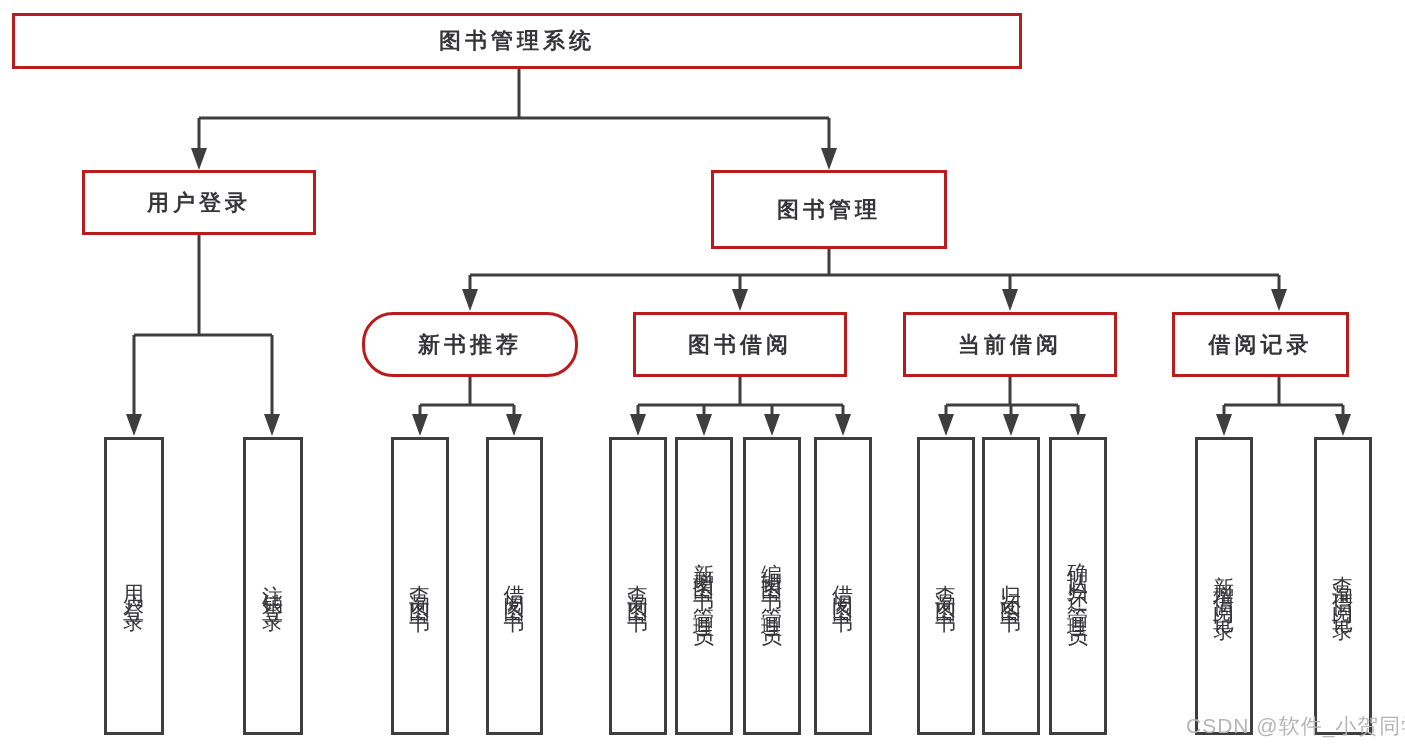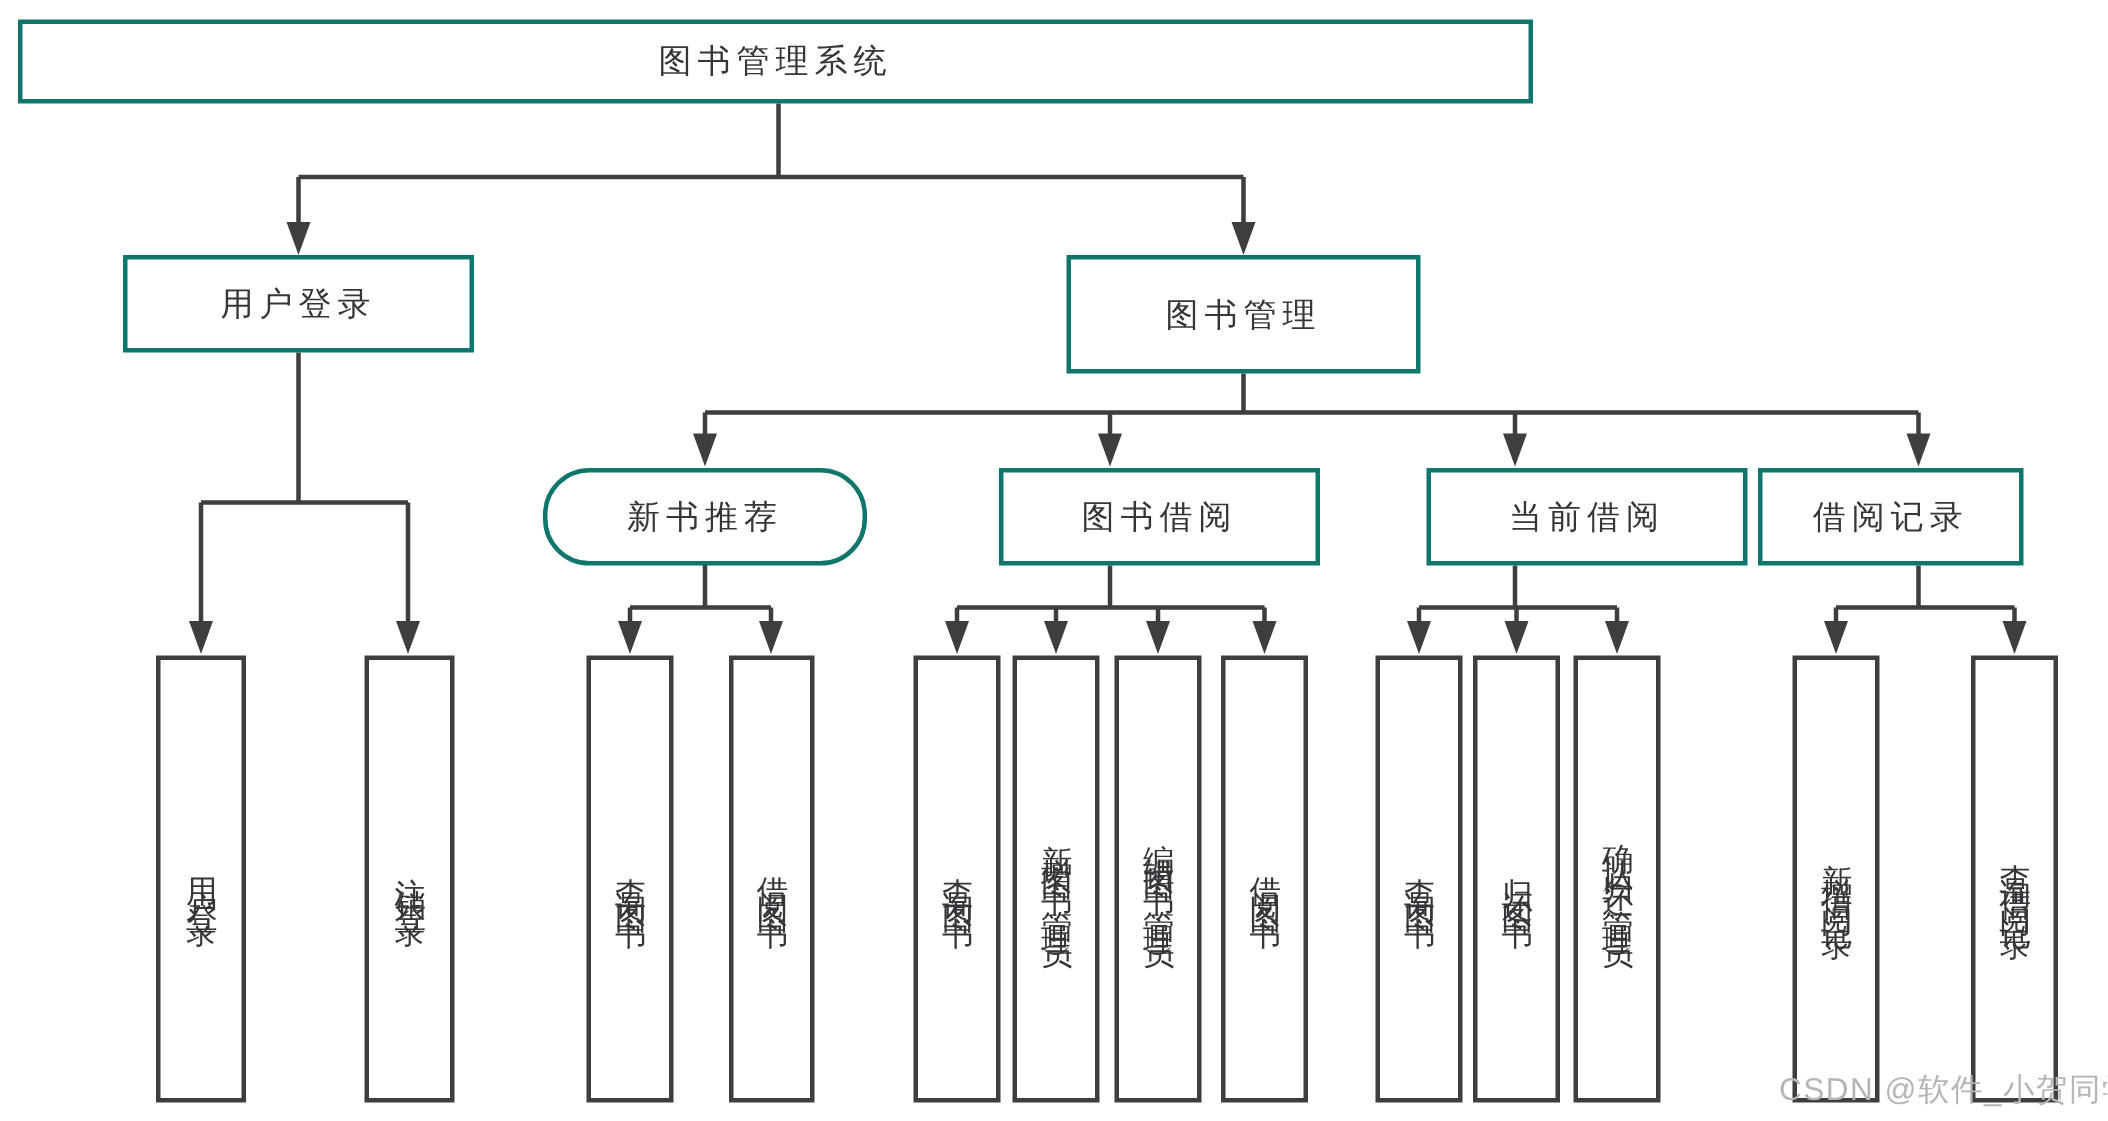--- a/index.html
+++ b/index.html
@@ -14,28 +14,29 @@
   }
   #connectors {
     position: absolute;
     left: 0; top: 0;
     z-index: 0;
   }
   .box {
     position: absolute;
     box-sizing: border-box;
     background: #ffffff;
-    border: 3px solid #0f766e;
+    border: 3px solid #b91c1c;
     display: flex;
     align-items: center;
     justify-content: center;
     font-size: 22px;
     letter-spacing: 4px;
     z-index: 1;
     white-space: nowrap;
+    font-weight: bold;
   }
   .hbox { height: 65px; top: 312px; }
   .vbox {
     position: absolute;
     box-sizing: border-box;
     background: #ffffff;
     border: 3px solid #3e3e3e;
     top: 437px;
     height: 298px;
     display: flex;
@@ -123,22 +124,22 @@
              M1216 414 L1232 414 L1224 436 Z
              M1335 414 L1351 414 L1343 436 Z" fill="#3e3e3e" stroke="none"></path>
   </svg>
 
   <div class="box" style="left:12px; top:13px; width:1010px; height:56px;">图书管理系统</div>
 
   <div class="box" style="left:82px; top:170px; width:234px; height:65px;">用户登录</div>
   <div class="box" style="left:711px; top:170px; width:236px; height:79px;">图书管理</div>
 
   <div class="box hbox" style="left:362px; width:216px;border-radius:31px;">新书推荐</div>
-  <div class="box hbox" style="left:633px; width:214px;margin-left:33px;">图书借阅</div>
-  <div class="box hbox" style="left:903px; width:214px;margin-left:48px;">当前借阅</div>
+  <div class="box hbox" style="left:633px; width:214px;">图书借阅</div>
+  <div class="box hbox" style="left:903px; width:214px;">当前借阅</div>
   <div class="box hbox" style="left:1172px; width:177px;">借阅记录</div>
 
   <div class="vbox" style="left:104px; width:60px;">
     <span>用户登录</span>
   </div>
   <div class="vbox" style="left:243px; width:60px;">
     <span>注销登录</span>
   </div>
 
   <div class="vbox" style="left:391px; width:58px;">

